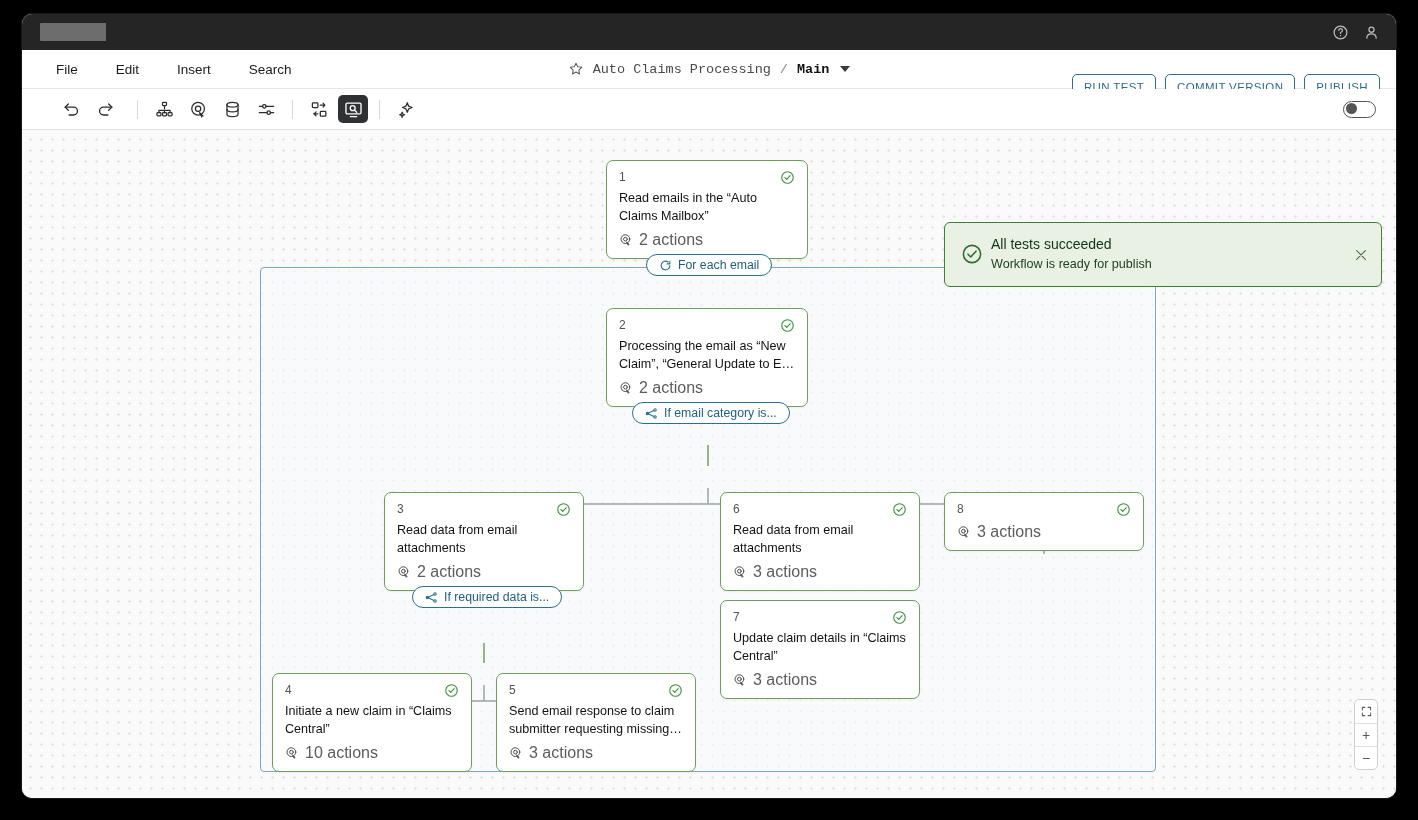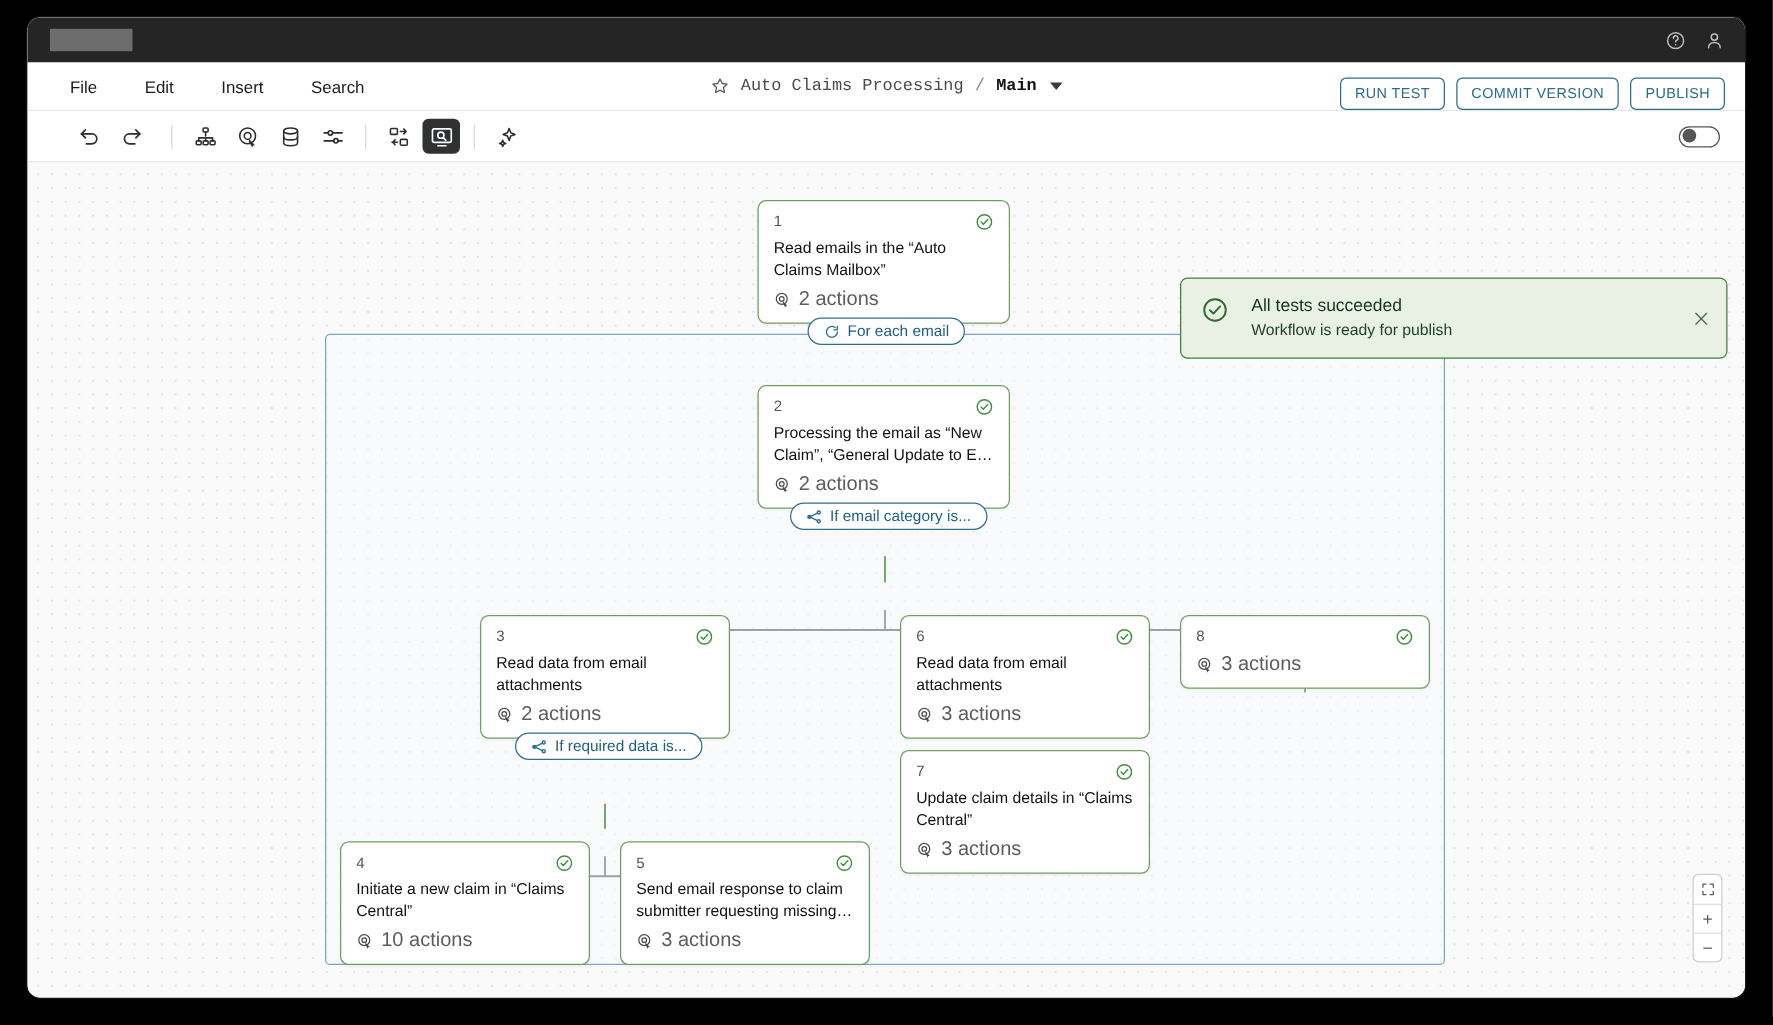--- a/index.html
+++ b/index.html
@@ -64,21 +64,21 @@
   .menu-center > * { pointer-events: auto; font-family: Liberation Mono, monospace; }
   .star-icon { width: 16px; height: 16px; color: #5d5d5d; display:block; }
   .wf-name { font-size: 13.5px; color: #4a4a4a; }
   .wf-sep { font-size: 13.5px; color: #8a8a8a; }
   .wf-branch { font-size: 13.5px; color: #131313; font-weight: 700; }
   .caret { width: 0; height: 0; border-left: 5px solid transparent;
            border-right: 5px solid transparent; border-top: 6px solid #3a3a3a;
            margin-left: 2px; }
   .menu-right {
     position: absolute; right: 16px; top: 0; bottom: 0;
-    display: flex; align-items: flex-end; gap: 9px; margin-top: 24px;
+    display: flex; align-items: flex-start; gap: 9px; margin-top: 24px;
   }
   .btn-outline {
     border: 1px solid #2b6c8f;
     color: #2b6c8f;
     background: #fff;
     font-size: 11.5px;
     letter-spacing: .35px;
     padding: 6px 11px;
     border-radius: 5px;
     cursor: pointer;
@@ -190,21 +190,21 @@
   .zbtn svg { width: 11px; height: 11px; display: block; }
   
   .toast {
     position: absolute;
     left: 922px; top: 92px;
     width: 438px;
     background: #e8f1e3;
     border: 1.4px solid #3f7f3a;
     border-radius: 6px;
     padding: 13px 16px 15px 16px;
-    display: flex; align-items: flex-start; gap: 18px;
+    display: flex; align-items: center; gap: 8px;
     z-index: 40;
   }
   .toast-check { width: 22px; height: 22px; display: block; color: #2f6b2f; flex: 0 0 auto; margin-top:1px;}
   .toast-title { font-size: 14px; color: #14331a; margin-bottom: 5px; }
   .toast-sub { font-size: 12.6px; color: #22402a; }
   .toast-close {
     position: absolute; right: 12px; top: 50%; transform: translateY(-50%);
     width: 16px; height: 16px; color: #4a6a4a; cursor: pointer;
   }
   .toast-close svg { width: 16px; height: 16px; display:block; }

